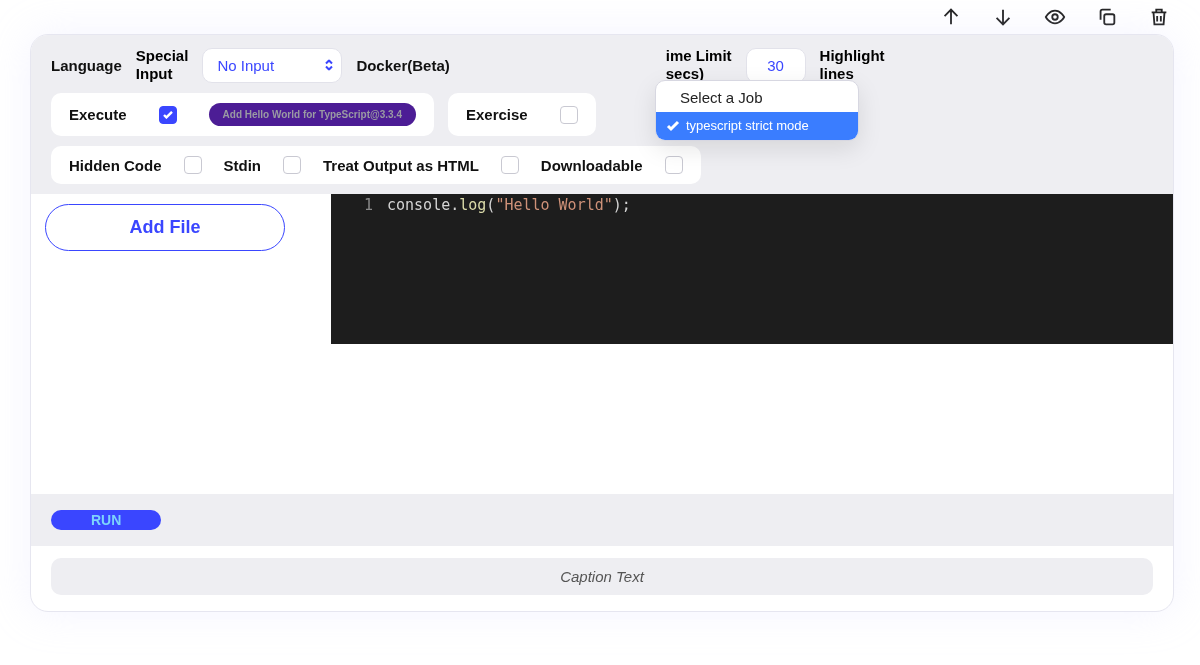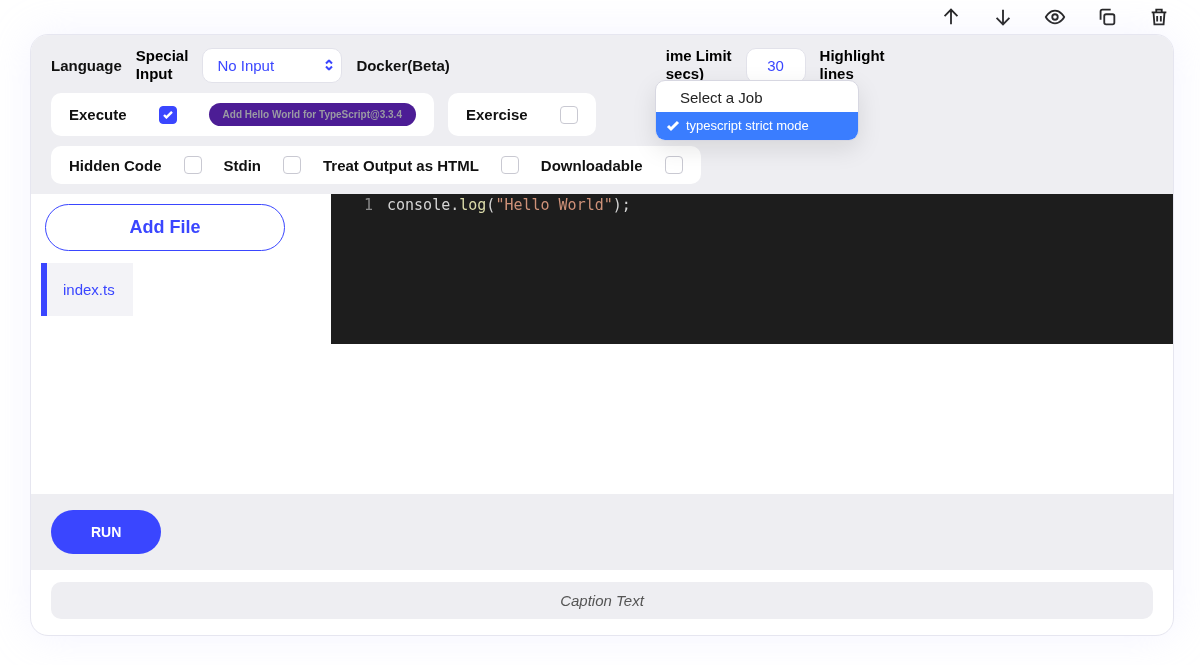--- a/index.html
+++ b/index.html
@@ -162,25 +162,25 @@
     height: 230px;
     background: #fff;
   }
 
   .footer {
     background: #eeeef2;
     padding: 16px 20px;
   }
   .run-btn {
     background: #3a46ff;
-    color: #ffffff;
+    color: #7dd3fc;
     font-weight: 700;
     font-size: 14px;
     border-radius: 999px;
-    padding: 14px 40px;
+    padding: 2px 40px;
     cursor: pointer;
     display: inline-block;
   }
   .caption-bar {
     margin: 12px 20px 16px 20px;
     background: #eeeef2;
     border-radius: 10px;
     text-align: center;
     padding: 10px 0;
     font-style: italic;
@@ -307,21 +307,20 @@
         <span class="checkbox"></span>
         <span class="label">Downloadable</span>
         <span class="checkbox"></span>
       </div>
     </div>
   </div>
 
   <div class="body-area">
     <div class="file-col">
       <div class="add-file-btn">Add File</div>
-      <div class="file-tab">index.ts</div>
     </div>
     <div style="flex:1; display:flex; flex-direction:column;">
       <div class="editor">
         <div class="editor-line">
           <span class="lineno">1</span>
           <span>
             <span class="code-ident">console</span><span class="code-punct">.</span><span class="code-func">log</span><span class="code-punct">(</span><span class="code-str">"Hello World"</span><span class="code-punct">);</span>
           </span>
         </div>
       </div>

